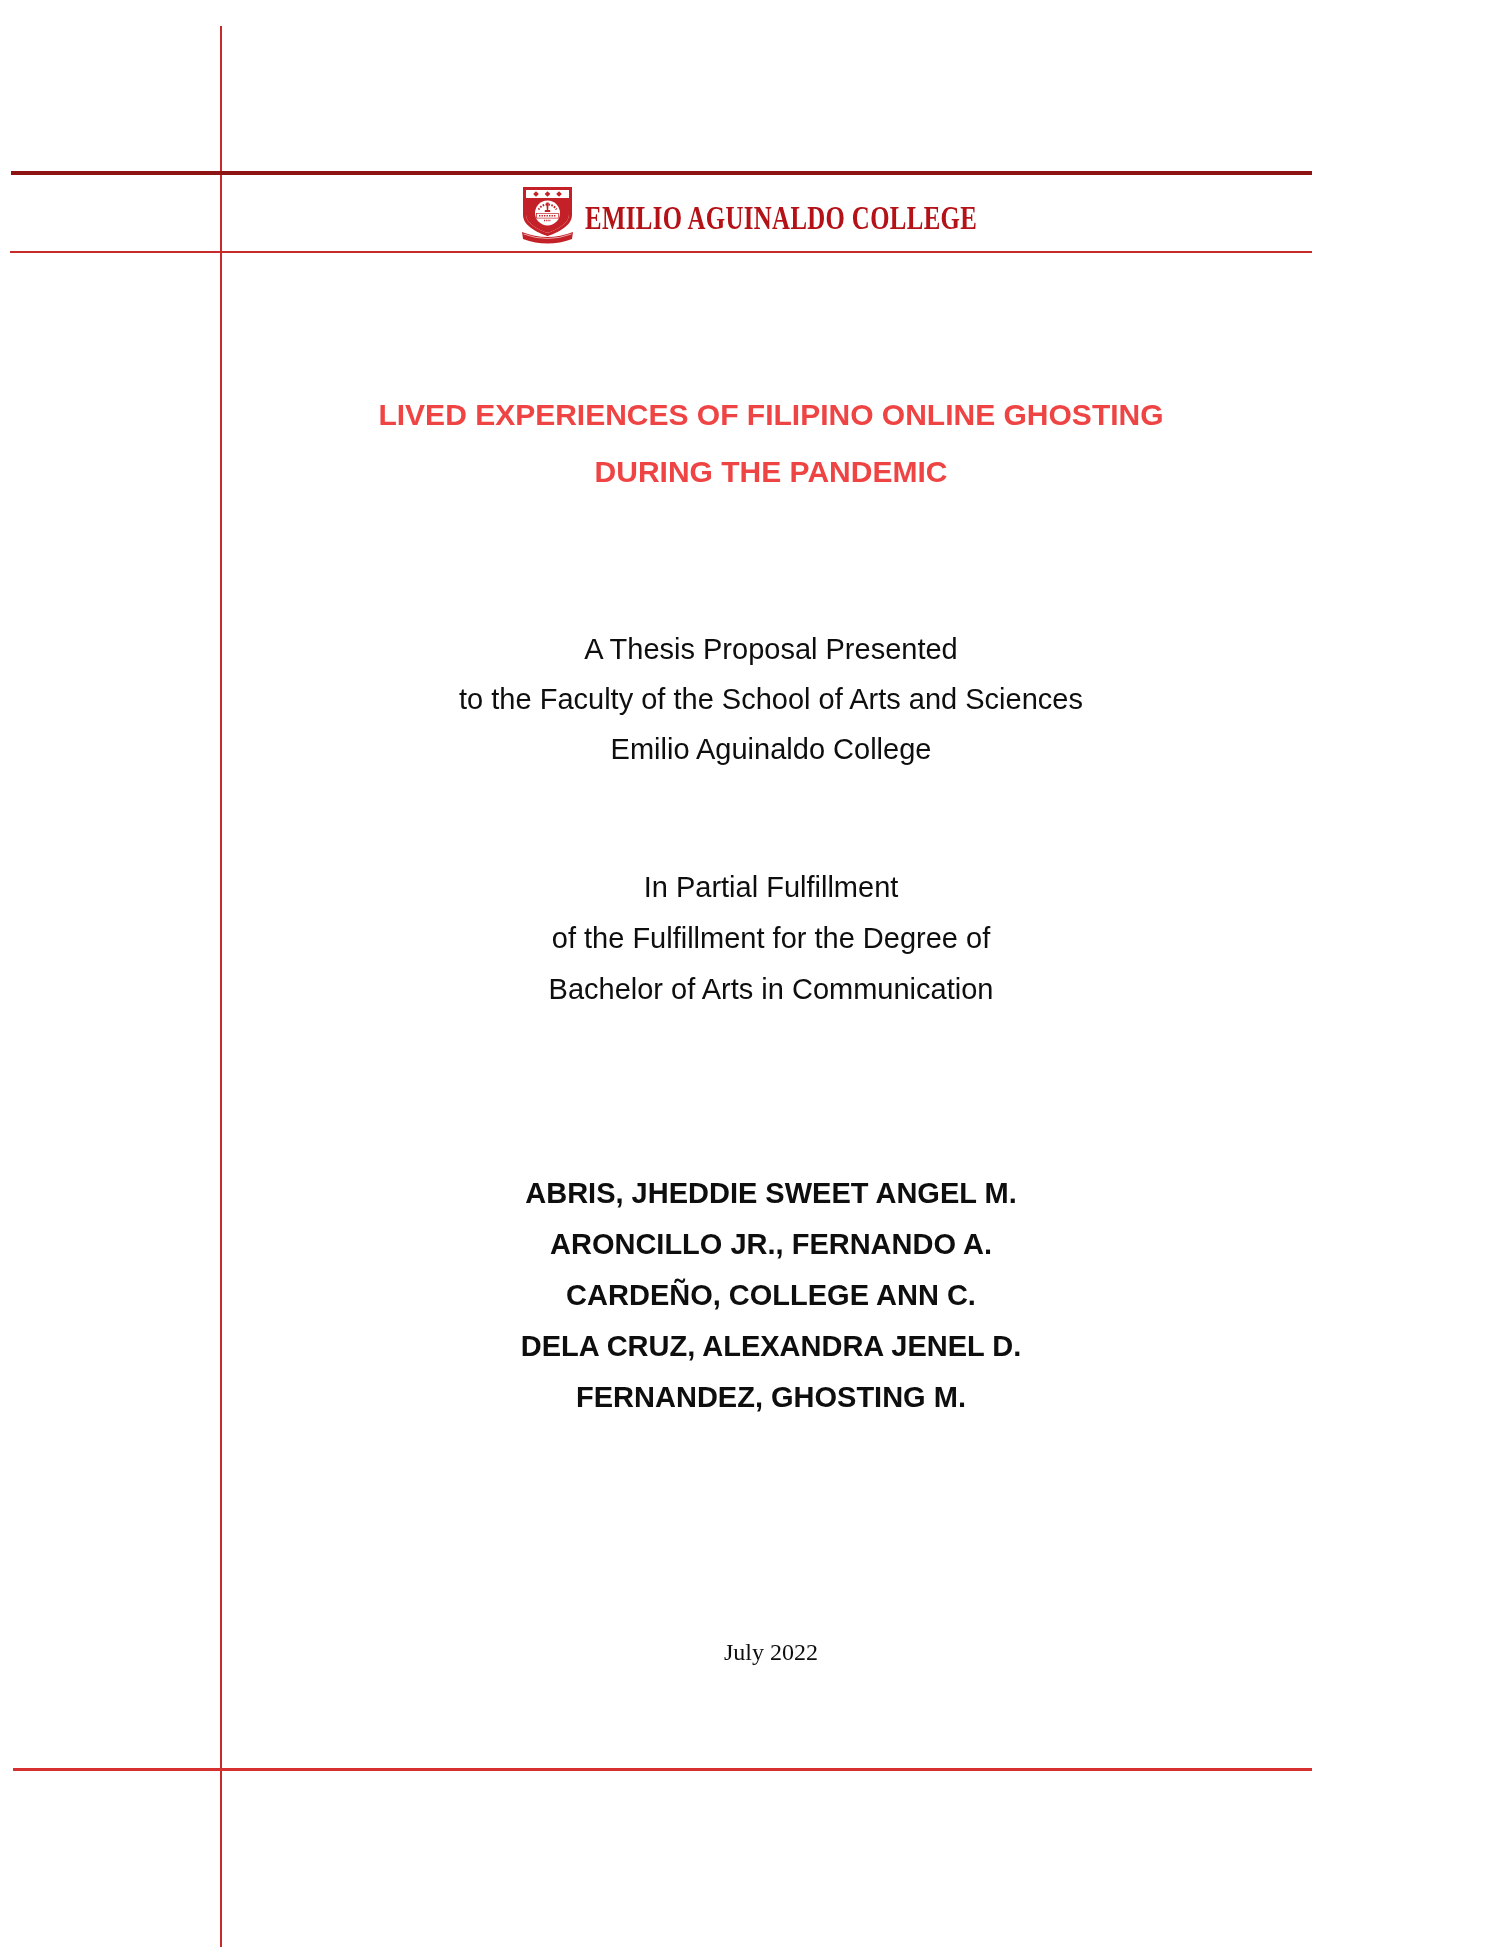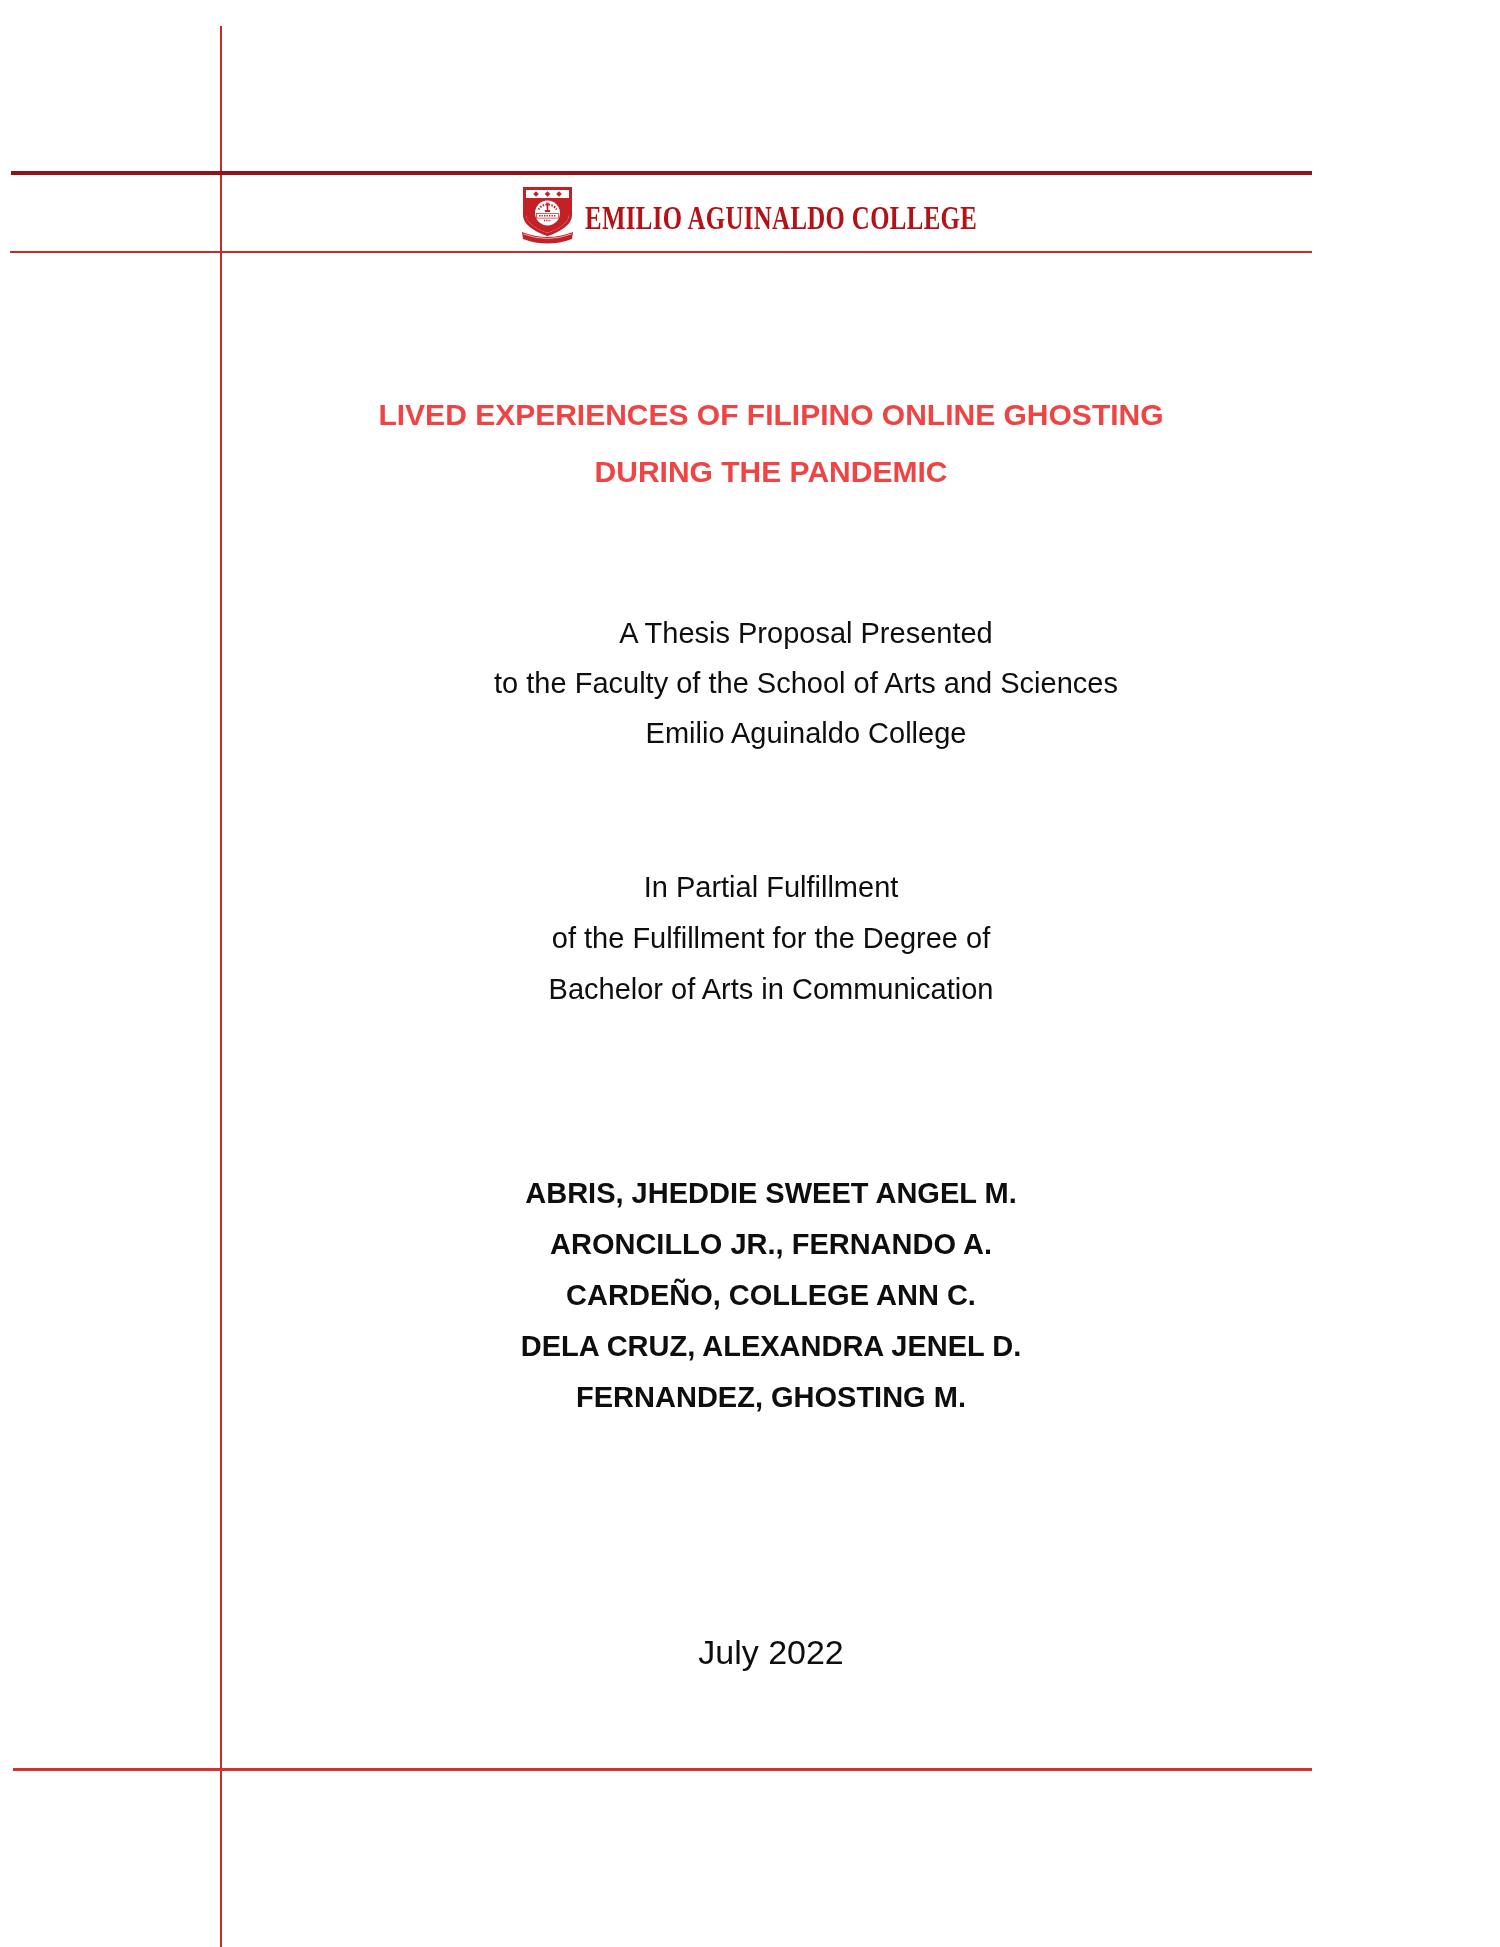--- a/index.html
+++ b/index.html
@@ -31,24 +31,24 @@
     display: flex; align-items: center;
     font-family: "Liberation Serif", "DejaVu Serif", serif;
     font-weight: bold; font-size: 34px; color: #b41217;
     letter-spacing: 0.5px; white-space: nowrap;
   }
   .hdr-name .squeeze { display: inline-block; transform: scaleX(0.73); transform-origin: left center; }
 
   
   .col { position: absolute; left: 221px; width: 1100px; text-align: center; white-space: nowrap; }
   .title-block   { top: 386px;  line-height: 57px; font-size: 30px; font-weight: bold; color: #ef4444; }
-  .present-block { top: 608px;  line-height: 50px; font-size: 29px; margin-left: 35px; }
+  .present-block { top: 624px;  line-height: 50px; font-size: 29px; }
   .fulfill-block { top: 862px;  line-height: 51px; font-size: 29px; }
   .authors-block { top: 1168px; line-height: 51px; font-size: 29px; font-weight: bold; }
-  .date-block    { top: 1627px; line-height: 50px; font-size: 34px; }
+  .date-block    { top: 1627px; line-height: 50px; font-size: 24px; font-family: Liberation Serif, serif; }
 
   
   .page-num {
     position: absolute; left: 1378px; top: 1842px; width: 64px;
     text-align: left; font-size: 28px; color: #141414;
   }
 </style>
 </head>
 <body>
 

